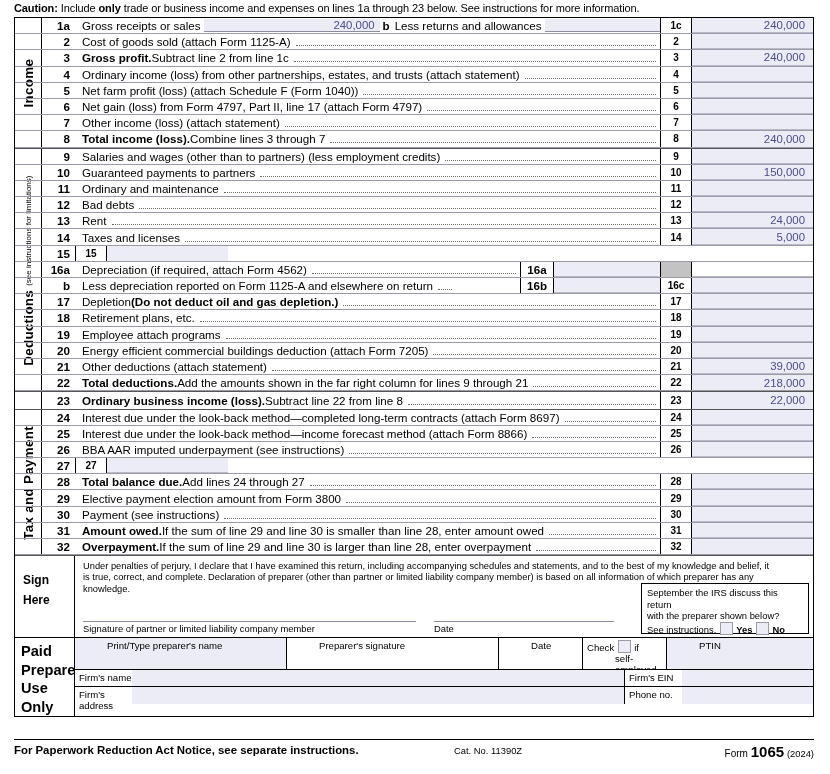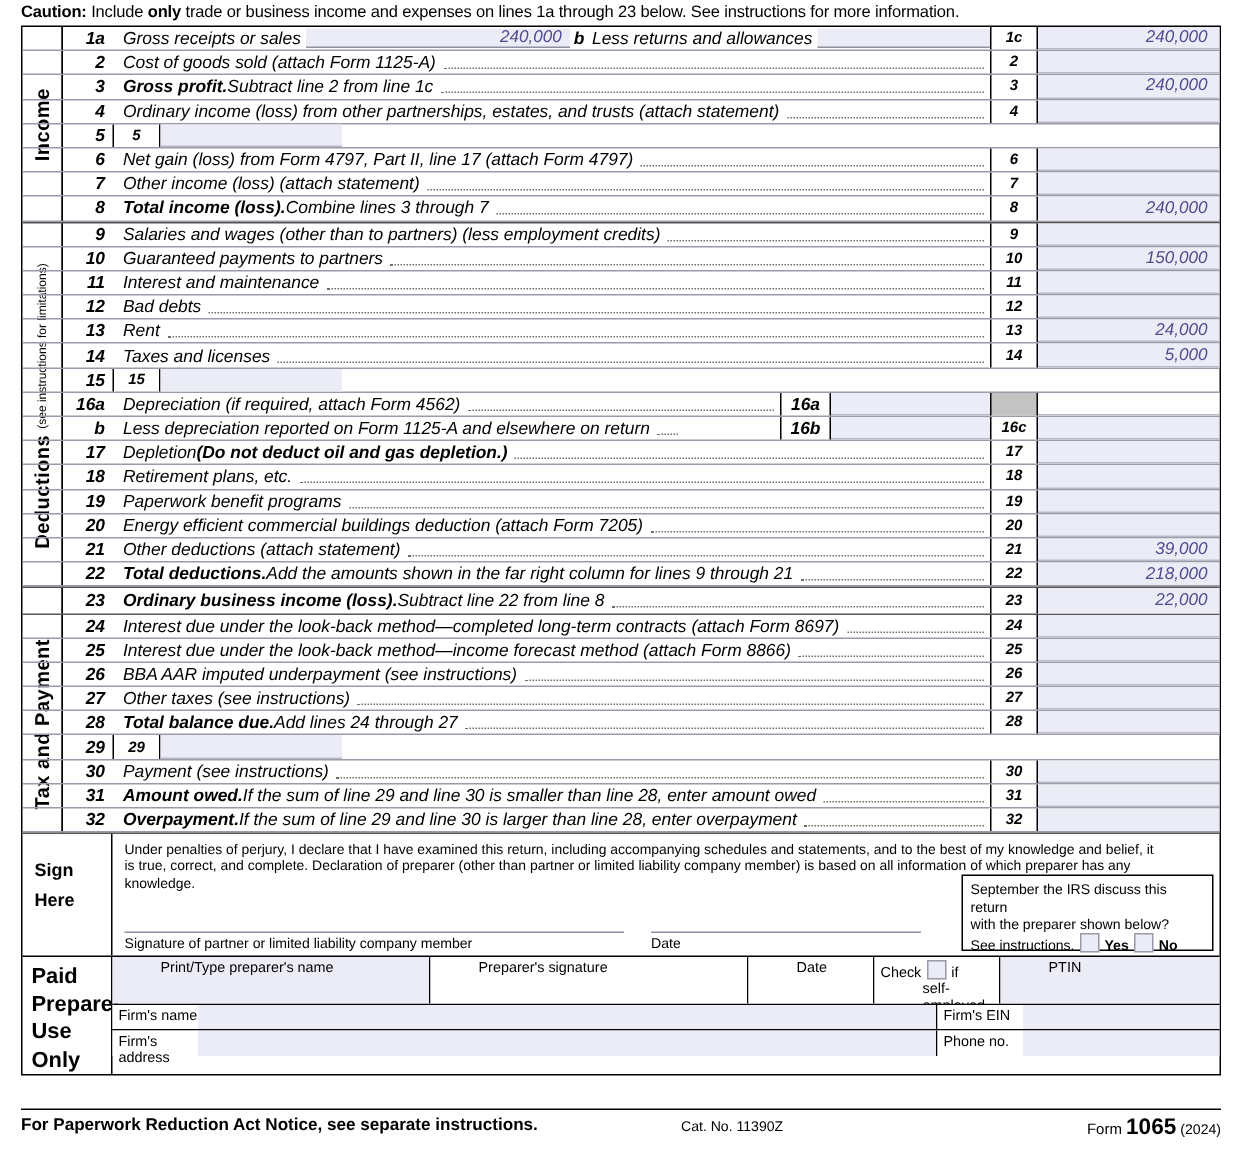--- a/index.html
+++ b/index.html
@@ -18,21 +18,21 @@
   }
   .caution b{font-weight:bold;}
 
   
   .frame{
     position:absolute;left:14px;top:17px;width:800px;
     border:1.3px solid #000;box-sizing:border-box;
   }
 
   
-  .row{display:flex;align-items:stretch;position:relative;box-sizing:border-box;font-style:italic;}
+  .row{display:flex;align-items:stretch;position:relative;box-sizing:border-box;}
   .c-side{width:26px;flex:0 0 26px;box-sizing:border-box;}
   .c-num{width:34px;flex:0 0 34px;box-sizing:border-box;
          border-left:1.1px solid #000;
          font-weight:bold;font-size:11.6px;
          display:flex;align-items:center;justify-content:flex-end;
          padding-right:5px;}
   .c-desc{flex:1 1 auto;box-sizing:border-box;position:relative;
           font-size:11.6px;display:flex;align-items:center;
           padding-left:7px;overflow:hidden;white-space:nowrap;}
   .c-lineno{width:32px;flex:0 0 32px;box-sizing:border-box;
@@ -213,20 +213,26 @@
                 <span class="txt">Ordinary income (loss) from other partnerships, estates, and trusts (attach statement)</span>
                 <span class="leader"></span>
               </div>
             </div>
             <div class="c-lineno">4</div>
             <div class="c-amt"></div>
           </div>
           <div class="row r16 rule-thin">
             <div class="c-side"></div>
             <div class="c-num">5</div>
+            <div class="c-desc">
+              <div class="desc-inner">
+                <span class="txt">Net farm profit (loss) (attach Schedule F (Form 1040))</span>
+                <span class="leader"></span>
+              </div>
+            </div>
             <div class="c-lineno">5</div>
             <div class="c-amt"></div>
           </div>
           <div class="row r16 rule-thin">
             <div class="c-side"></div>
             <div class="c-num">6</div>
             <div class="c-desc">
               <div class="desc-inner">
                 <span class="txt">Net gain (loss) from Form 4797, Part II, line 17 (attach Form 4797)</span>
                 <span class="leader"></span>
@@ -293,21 +299,21 @@
               </div>
             </div>
             <div class="c-lineno">10</div>
             <div class="c-amt">150,000</div>
           </div>
           <div class="row r16 rule-thin">
             <div class="c-side"></div>
             <div class="c-num">11</div>
             <div class="c-desc">
               <div class="desc-inner">
-                <span class="txt">Interest and maintenance</span>
+                <span class="txt">Ordinary and maintenance</span>
                 <span class="leader"></span>
               </div>
             </div>
             <div class="c-lineno">11</div>
             <div class="c-amt"></div>
           </div>
           <div class="row r16 rule-thin">
             <div class="c-side"></div>
             <div class="c-num">12</div>
             <div class="c-desc">
@@ -405,21 +411,21 @@
               </div>
             </div>
             <div class="c-lineno">18</div>
             <div class="c-amt"></div>
           </div>
           <div class="row r16 rule-thin">
             <div class="c-side"></div>
             <div class="c-num">19</div>
             <div class="c-desc">
               <div class="desc-inner">
-                <span class="txt">Paperwork benefit programs</span>
+                <span class="txt">Employee attach programs</span>
                 <span class="leader"></span>
               </div>
             </div>
             <div class="c-lineno">19</div>
             <div class="c-amt"></div>
           </div>
           <div class="row r16 rule-thin">
             <div class="c-side"></div>
             <div class="c-num">20</div>
             <div class="c-desc">
@@ -512,45 +518,45 @@
                 <span class="txt">BBA AAR imputed underpayment (see instructions)</span>
                 <span class="leader"></span>
               </div>
             </div>
             <div class="c-lineno">26</div>
             <div class="c-amt"></div>
           </div>
           <div class="row r16 rule-thin">
             <div class="c-side"></div>
             <div class="c-num">27</div>
-            <div class="c-desc">
-              <div class="desc-inner">
-                <span class="txt">Other taxes (see instructions)</span>
-                <span class="leader"></span>
-              </div>
-            </div>
             <div class="c-lineno">27</div>
             <div class="c-amt"></div>
           </div>
           <div class="row r16 rule-thin">
             <div class="c-side"></div>
             <div class="c-num">28</div>
             <div class="c-desc">
               <div class="desc-inner">
                 <span class="txt bold">Total balance due.</span>
                 <span class="txt"> Add lines 24 through 27</span>
                 <span class="leader"></span>
               </div>
             </div>
             <div class="c-lineno">28</div>
             <div class="c-amt"></div>
           </div>
           <div class="row r16 rule-thin">
             <div class="c-side"></div>
             <div class="c-num">29</div>
+            <div class="c-desc">
+              <div class="desc-inner">
+                <span class="txt">Elective payment election amount from Form 3800</span>
+                <span class="leader"></span>
+              </div>
+            </div>
             <div class="c-lineno">29</div>
             <div class="c-amt"></div>
           </div>
           <div class="row r16 rule-thin">
             <div class="c-side"></div>
             <div class="c-num">30</div>
             <div class="c-desc">
               <div class="desc-inner">
                 <span class="txt">Payment (see instructions)</span>
                 <span class="leader"></span>

